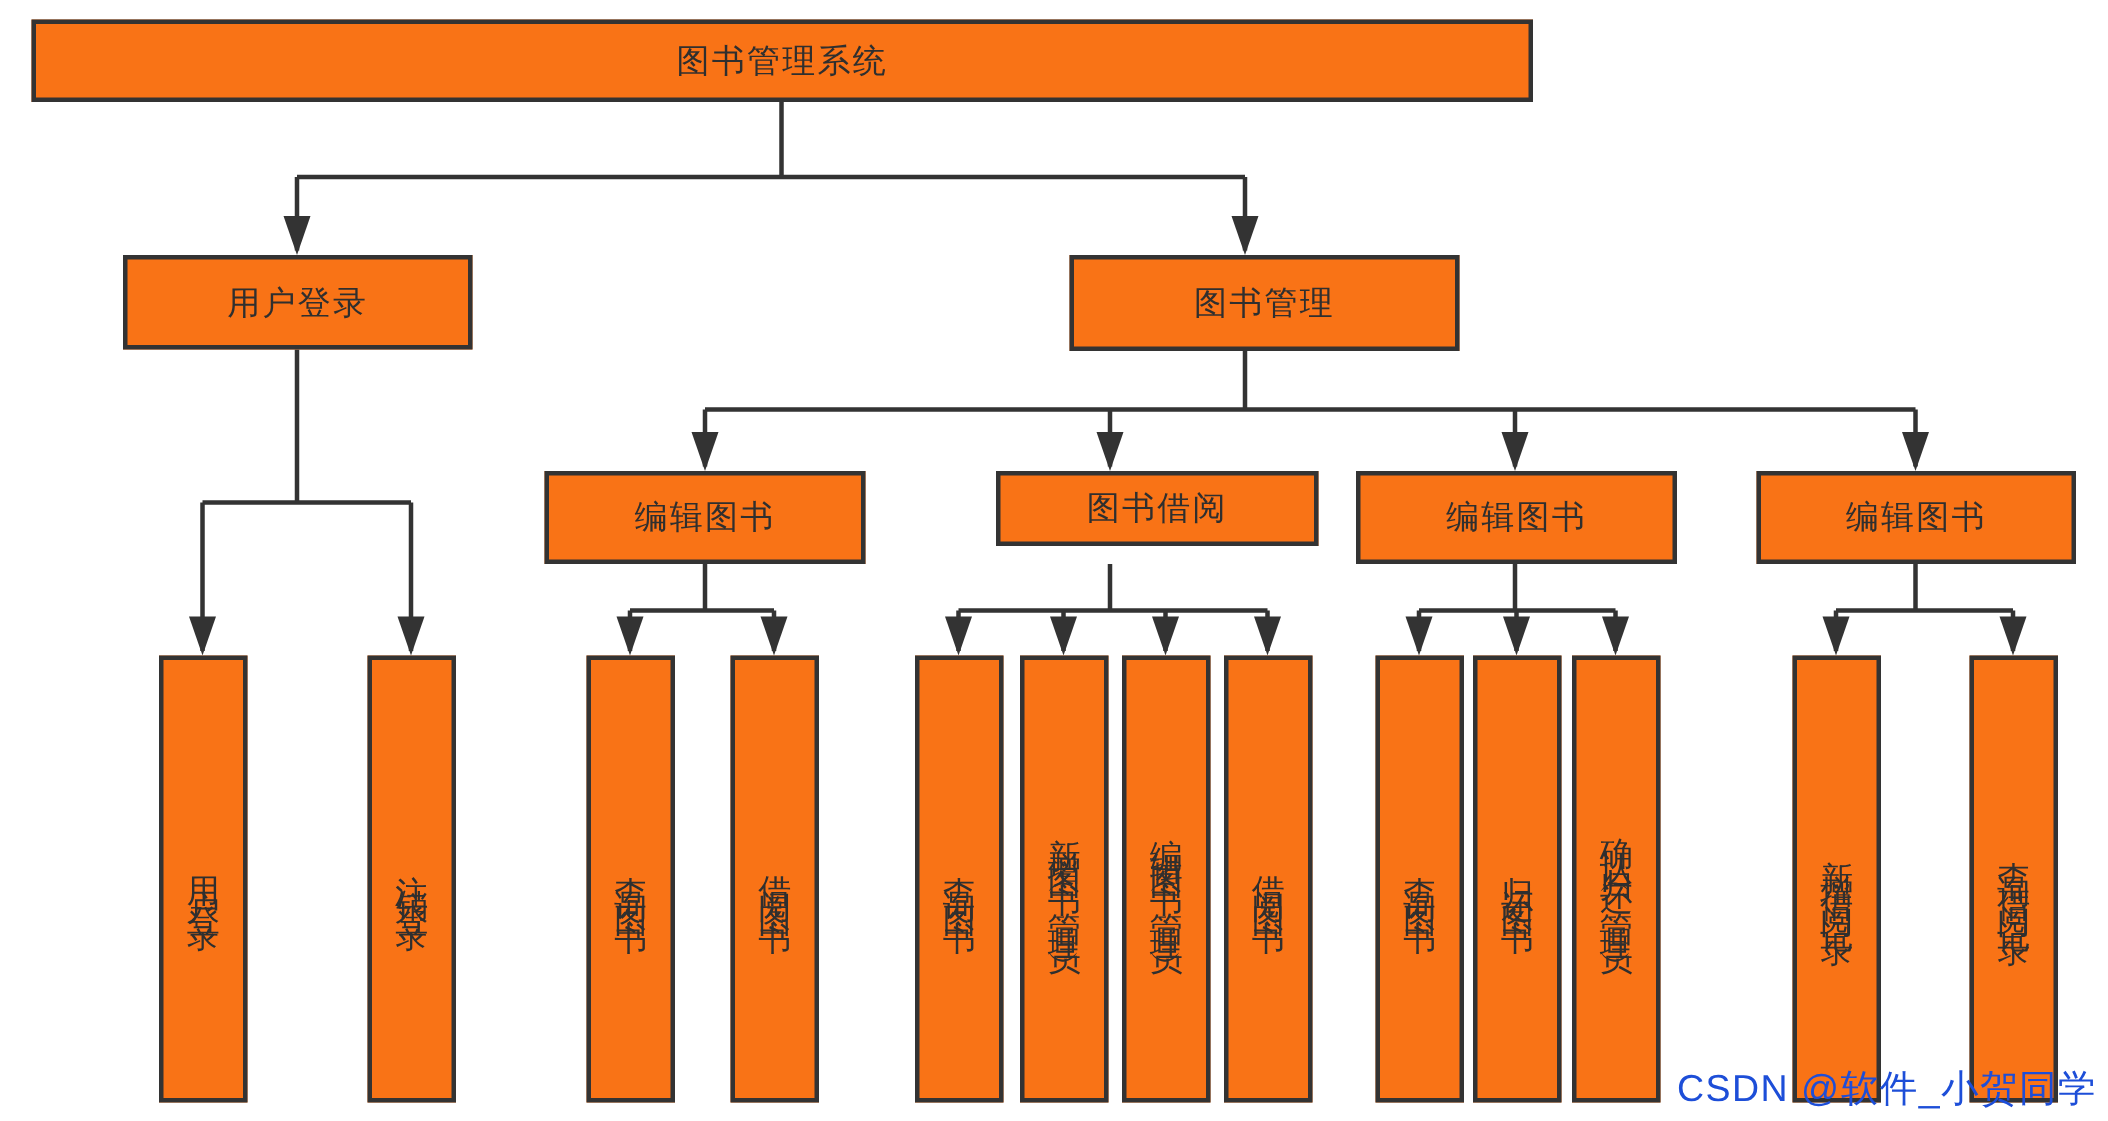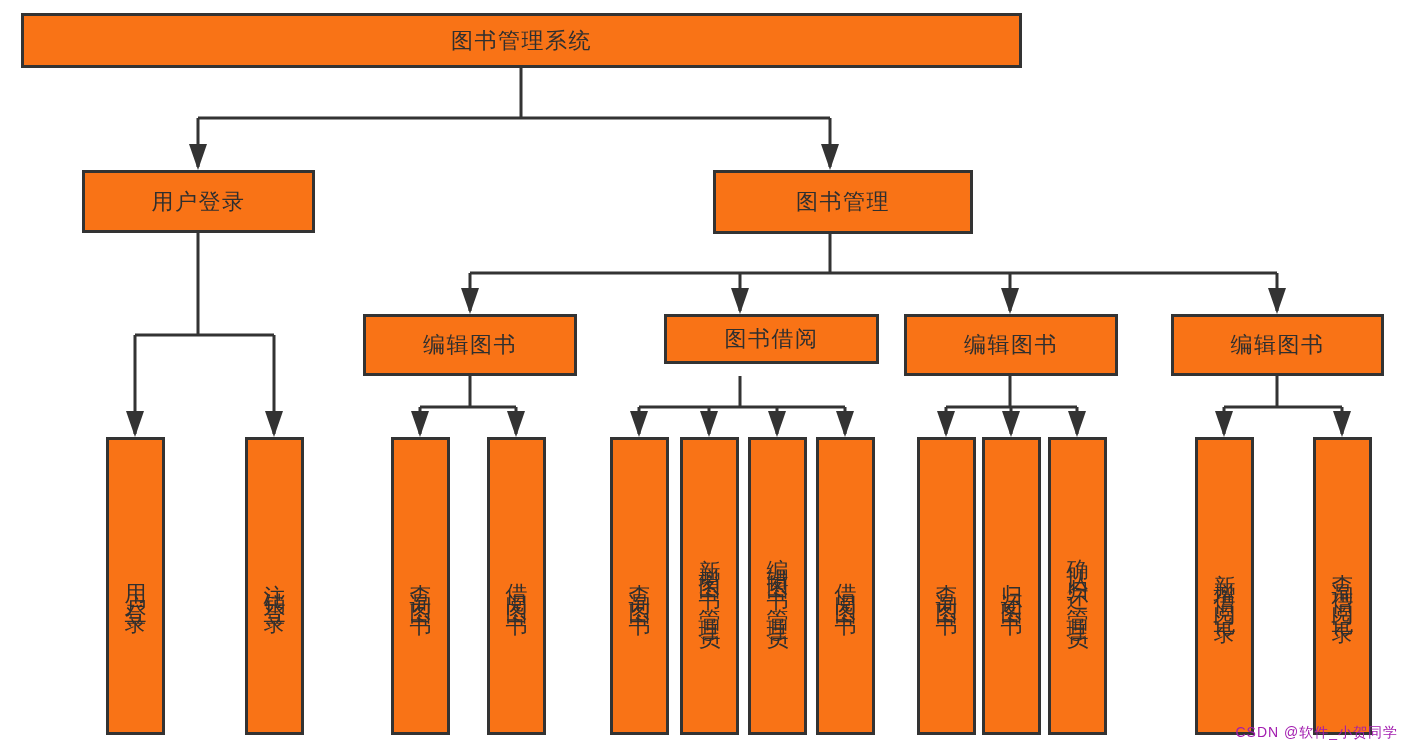--- a/index.html
+++ b/index.html
@@ -15,21 +15,21 @@
   }
   .box .lbl {
     font-size:22px; color:#2f2f2f; letter-spacing:1.5px; white-space:nowrap;
   }
   .box.v .lbl {
     writing-mode:vertical-rl; text-orientation:mixed;
     font-size:22px; letter-spacing:10px; line-height:1;
   }
   .watermark {
     position:absolute; right:7px; bottom:5px;
-    font-size:14px; color:#a21caf; letter-spacing:1px; white-space:nowrap;
+    font-size:25px; color:#1d4ed8; letter-spacing:1px; white-space:nowrap;
   }
 </style>
 </head>
 <body>
 
 <div class="stage">
 
   <svg class="connectors" viewBox="0 0 1405 747" xmlns="http://www.w3.org/2000/svg">
     <g stroke="#333333" stroke-width="3" fill="none">
 

